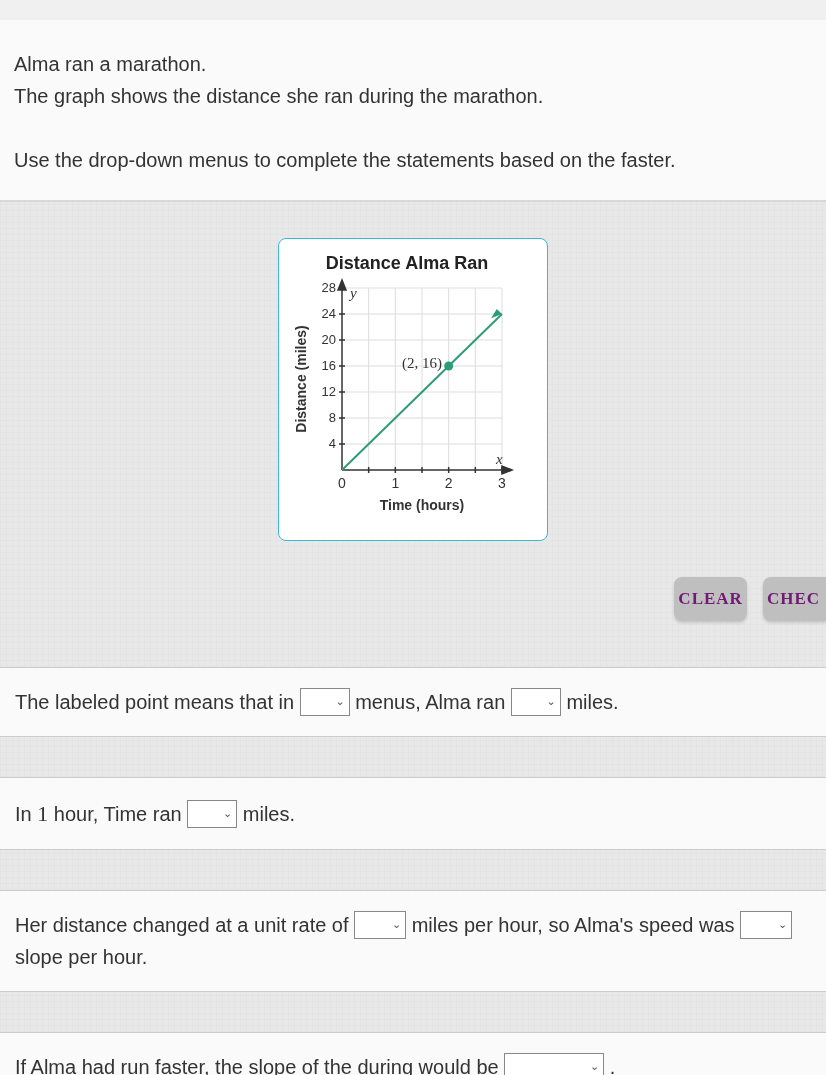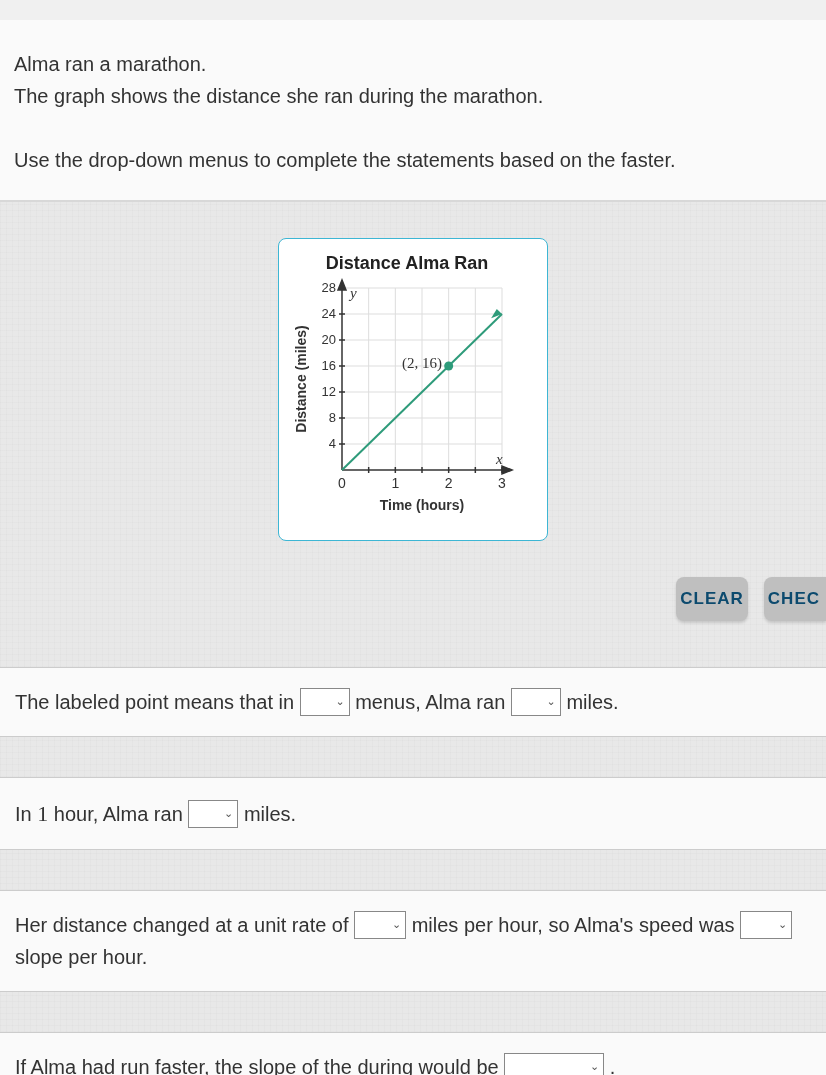--- a/index.html
+++ b/index.html
@@ -48,29 +48,30 @@
   .chart-svg { display: block; margin: 0 auto; }
   .button-row {
     width: 100%;
     display: flex;
     justify-content: flex-end;
     gap: 16px;
     padding: 36px 0 22px 0;
   }
   .btn {
     background: #bfbfbf;
-    color: #0c4a6e;
+    color: #701a75;
     font-size: 17px;
     font-weight: 600;
     letter-spacing: 1px;
     padding: 12px 4px;
     border: none;
     border-radius: 8px;
     box-shadow: 0 2px 3px rgba(0,0,0,0.15);
     cursor: pointer;
+    font-family: Liberation Serif, serif;
   }
   .btn.check { border-radius: 8px 0 0 8px; padding-right: 6px; }
   .statements { }
   .stmt {
     background: #fafafa;
     border-top: 1px solid #ccc;
     border-bottom: 1px solid #ccc;
     padding: 18px 15px;
     font-size: 20px;
     color: #333;
@@ -205,21 +206,21 @@
     <span> menus, Alma ran </span>
     <span class="dropdown sm">
         <span class="chev">⌄</span>
       </span>
     <span> miles.</span>
   </div>
 
   <div class="stmt-gap"></div>
 
   <div class="stmt">
-    <span>In </span><span class="math-one">1</span><span> hour, Alma ran </span>
+    <span>In </span><span class="math-one">1</span><span> hour, Time ran </span>
     <span class="dropdown sm">
         <span class="chev">⌄</span>
       </span>
     <span> miles.</span>
   </div>
 
   <div class="stmt-gap"></div>
 
   <div class="stmt">
     <span>Her distance changed at a unit rate of </span>

